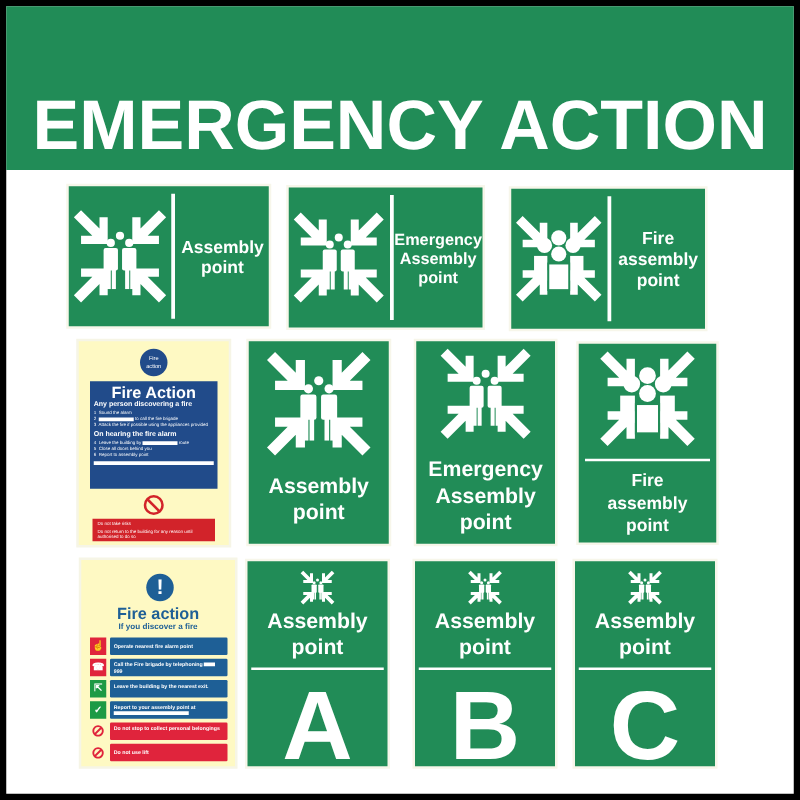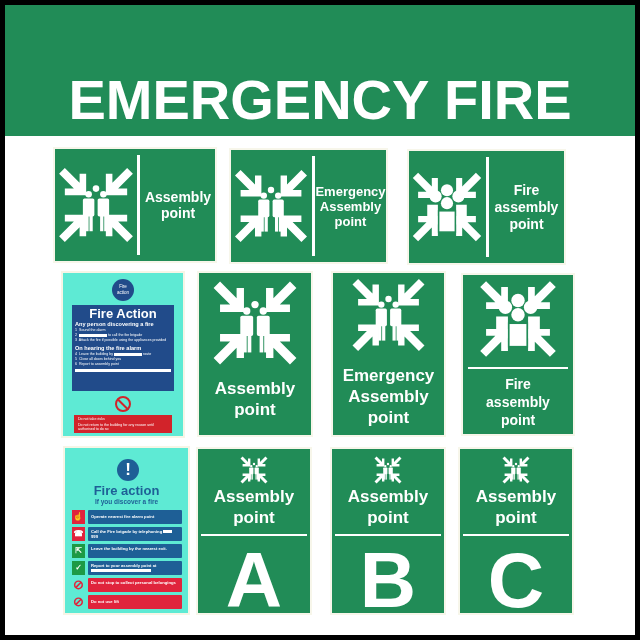--- a/index.html
+++ b/index.html
@@ -12,21 +12,21 @@
   .sign { position: absolute; background: #218c57; color: #fff; font-weight: bold; text-align: center; box-shadow: 0 0 0 2px #f7f6ea; }
   .hsign .pic { position: absolute; left: 0; top: 0; bottom: 0; }
   .hsign .divider { position: absolute; top: 6px; bottom: 6px; width: 3px; background: #fff; }
   .hsign .txt { position: absolute; top: 0; bottom: 0; right: 0; display: flex; align-items: center; justify-content: center; font-size: 14px; line-height: 16px; }
   .vsign .pic { position: absolute; left: 0; right: 0; }
   .vsign .txt { position: absolute; left: 0; right: 0; font-size: 17px; line-height: 21px; }
   .hr { position: absolute; height: 2px; background: #fff; }
   .letter { position: absolute; left: 0; right: 0; font-size: 78px; line-height: 78px; }
   svg { display: block; }
   
-  .notice { position: absolute; background: #5eead4; box-shadow: 0 0 0 2px #f6f5e6; font-family: "Liberation Sans", sans-serif; }
+  .notice { position: absolute; background: #fef9c3; box-shadow: 0 0 0 2px #f6f5e6; font-family: "Liberation Sans", sans-serif; }
   .fa1 .circ { position: absolute; left: 49px; top: 6px; width: 22px; height: 22px; border-radius: 50%; background: #214b8a; color: #fff; font-size: 4.5px; line-height: 6px; text-align: center; padding-top: 5px; }
   .fa1 .bluebox { position: absolute; left: 9px; top: 32px; width: 102px; height: 86px; background: #214b8a; color: #fff; }
   .fa1 .bt { text-align: center; font-weight: bold; font-size: 13px; line-height: 14px; margin-top: 2px; }
   .fa1 .sub { font-weight: bold; font-size: 5.6px; line-height: 7px; padding-left: 3px; }
   .fa1 .item { font-size: 3.6px; line-height: 5px; padding-left: 3px; }
   .fa1 .wbar { display: inline-block; width: 28px; height: 3px; background: #fff; vertical-align: middle; }
   .fa1 .prohib { position: absolute; left: 52px; top: 123px; width: 16px; height: 16px; border: 2px solid #d2232a; border-radius: 50%; }
   .fa1 .prohib::after { content: ""; position: absolute; left: 5px; top: -1px; width: 2px; height: 15px; background: #d2232a; transform: rotate(-45deg); }
   .fa1 .redbox { position: absolute; left: 11px; top: 142px; width: 98px; height: 18px; background: #d2232a; color: #fff; font-size: 3.6px; line-height: 4.5px; padding: 2px 4px; }
   .fa2 .excl { position: absolute; left: 52px; top: 11px; width: 22px; height: 22px; border-radius: 50%; background: #1e5f96; color: #fff; text-align: center; font-size: 17px; line-height: 22px; font-weight: bold; }
@@ -72,21 +72,21 @@
       <circle cx="50" cy="45" r="8"></circle>
       <rect x="24" y="47" width="14" height="26"></rect>
       <rect x="62" y="47" width="14" height="26"></rect>
       <rect x="39" y="55" width="22" height="28" stroke="#218c57" stroke-width="2"></rect>
     </g>
   </defs>
 </svg>
 
 <div id="frame">
   <div id="banner">
-    <div class="l2">EMERGENCY FIRE</div>
+    <div class="l2">EMERGENCY ACTION</div>
   </div>
 
   <div class="sign hsign" style="left:50px;top:144px;width:160px;height:112px;">
     <div class="pic" style="width:82px;">
       <svg width="82" height="112" viewBox="0 0 100 100" preserveAspectRatio="xMidYMid meet">
           <use href="#arrows"></use>
           <use href="#twopeople"></use>
         </svg>
     </div>
     <div class="divider" style="left:82px;"></div>

